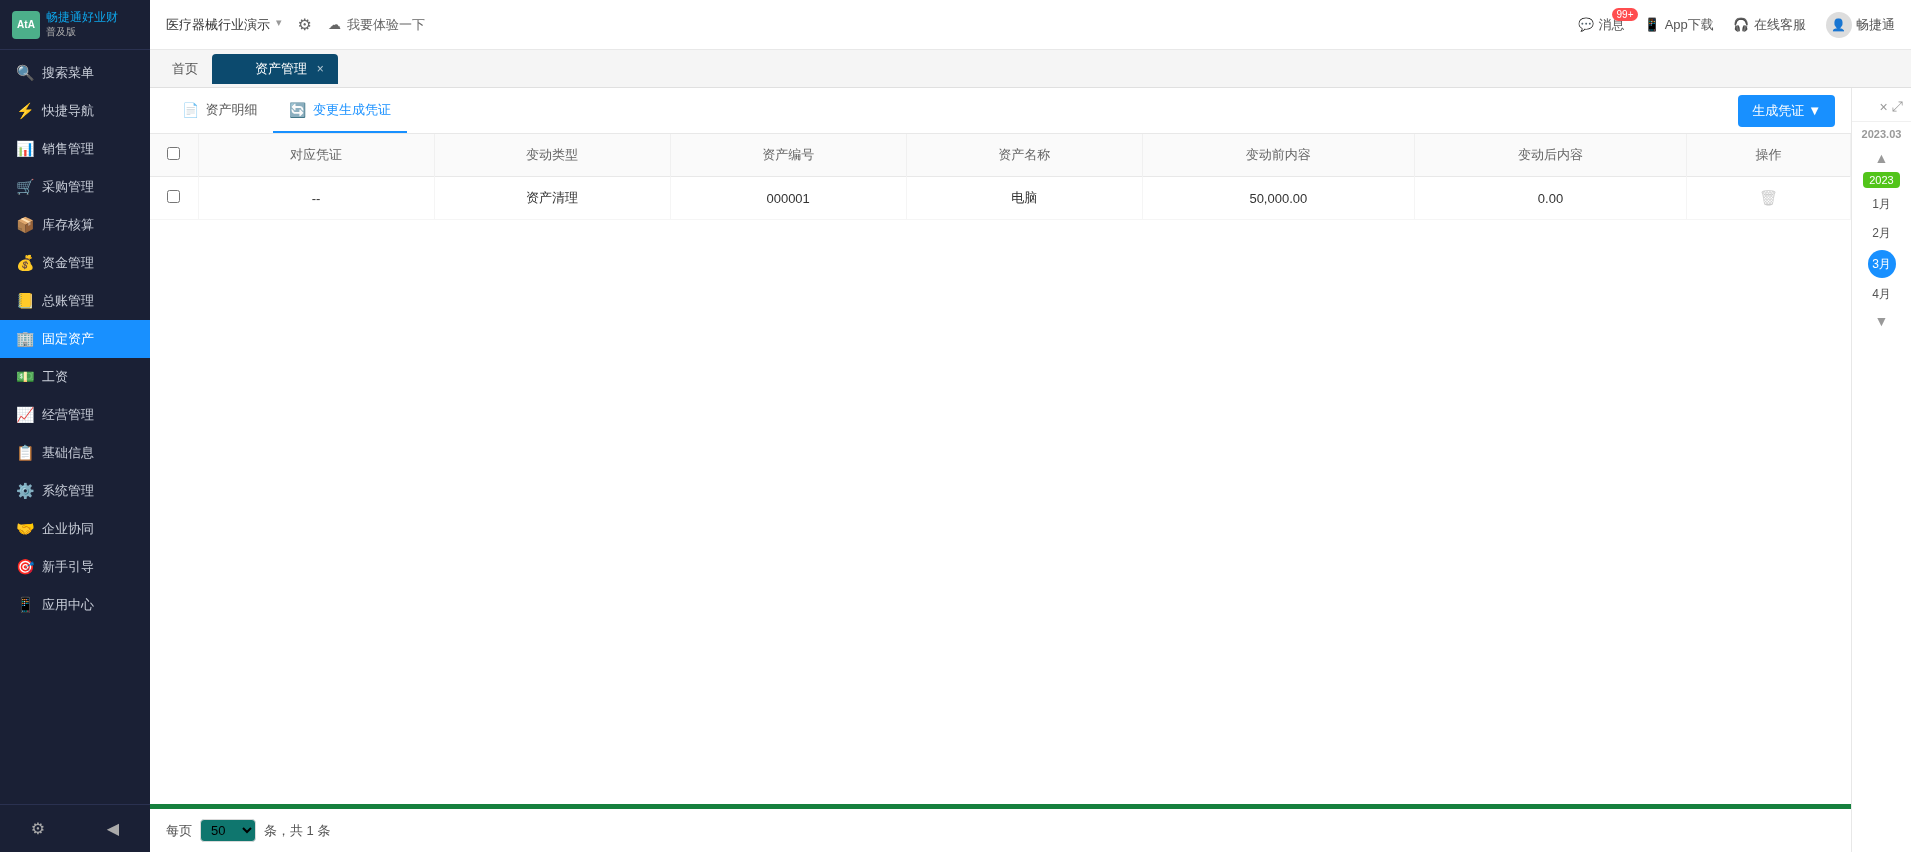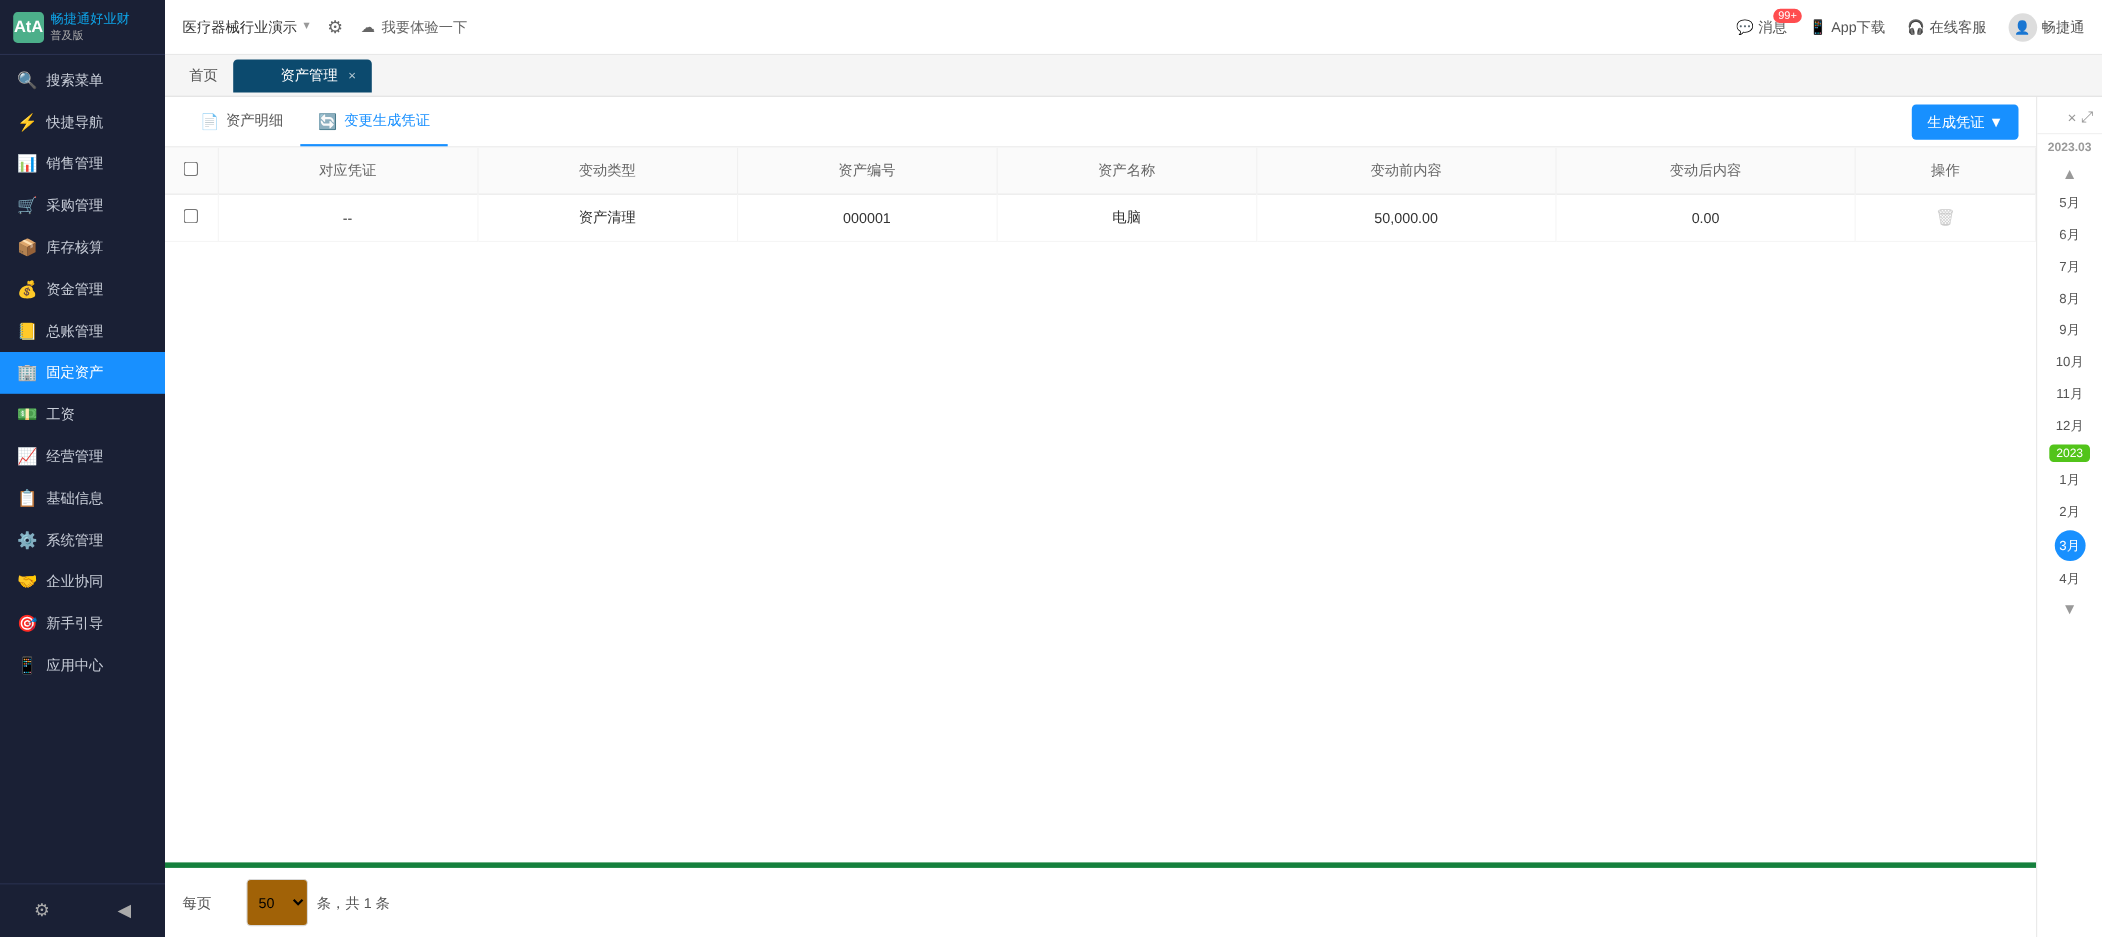--- a/index.html
+++ b/index.html
@@ -23,21 +23,21 @@
       gap: 6px;
       border-bottom: 1px solid #2a3150;
       height: 50px;
     }
     .sidebar-logo-icon {
       width: 28px;
       height: 28px;
       background: #4caf8a;
       border-radius: 4px;
       display: flex; align-items: center; justify-content: center;
-      color: white; font-size: 15px; font-weight: bold;
+      color: white; font-size: 10px; font-weight: bold;
     }
     .sidebar-logo-text { font-size: 12px; color: #0ea5e9; line-height: 1.3; }
     .sidebar-logo-version { font-size: 10px; color: #aaa; }
     .sidebar-nav { flex: 1; overflow-y: auto; padding: 4px 0; }
     .sidebar-nav::-webkit-scrollbar { width: 4px; }
     .sidebar-nav::-webkit-scrollbar-thumb { background: #3a4460; }
     .sidebar-item {
       display: flex; align-items: center; gap: 8px;
       padding: 10px 16px;
       cursor: pointer;
@@ -225,24 +225,23 @@
       border-top: 5px solid #15803d;
       display: flex;
       align-items: center;
       gap: 8px;
       font-size: 13px;
       color: #555;
     }
     .page-size-select {
       border: 1px solid #d9d9d9;
       border-radius: 4px;
-      padding: 12px 6px;
-      font-size: 13px;
-      background: #a16207;
-      margin-left: 24px;
+      padding: 2px 6px;
+      font-size: 13px;
+      background: #0f766e;
     }
 
     
     .date-panel {
       width: 60px;
       background: #fff;
       border-left: 1px solid #e8e8e8;
       display: flex;
       flex-direction: column;
       align-items: center;
@@ -489,30 +488,20 @@
       </div>
     </div>
 
     <div class="date-panel">
       <div class="panel-header">
         <button class="panel-header-btn">×</button>
         <button class="panel-header-btn">⤢</button>
       </div>
       <div class="date-panel-item year-label">2023.03</div>
       <div class="date-nav-btn">▲</div>
-      <div class="date-panel-controls">
-        <div class="date-panel-item">5月</div>
-        <div class="date-panel-item">6月</div>
-        <div class="date-panel-item">7月</div>
-        <div class="date-panel-item">8月</div>
-        <div class="date-panel-item">9月</div>
-        <div class="date-panel-item">10月</div>
-        <div class="date-panel-item">11月</div>
-        <div class="date-panel-item">12月</div>
-      </div>
       <div class="date-panel-year-badge">2023</div>
       <div class="date-panel-controls">
         <div class="date-panel-item">1月</div>
         <div class="date-panel-item">2月</div>
         <div class="date-panel-item active-circle">3月</div>
         <div class="date-panel-item">4月</div>
       </div>
       <div class="date-nav-btn">▼</div>
     </div>
   </div>

